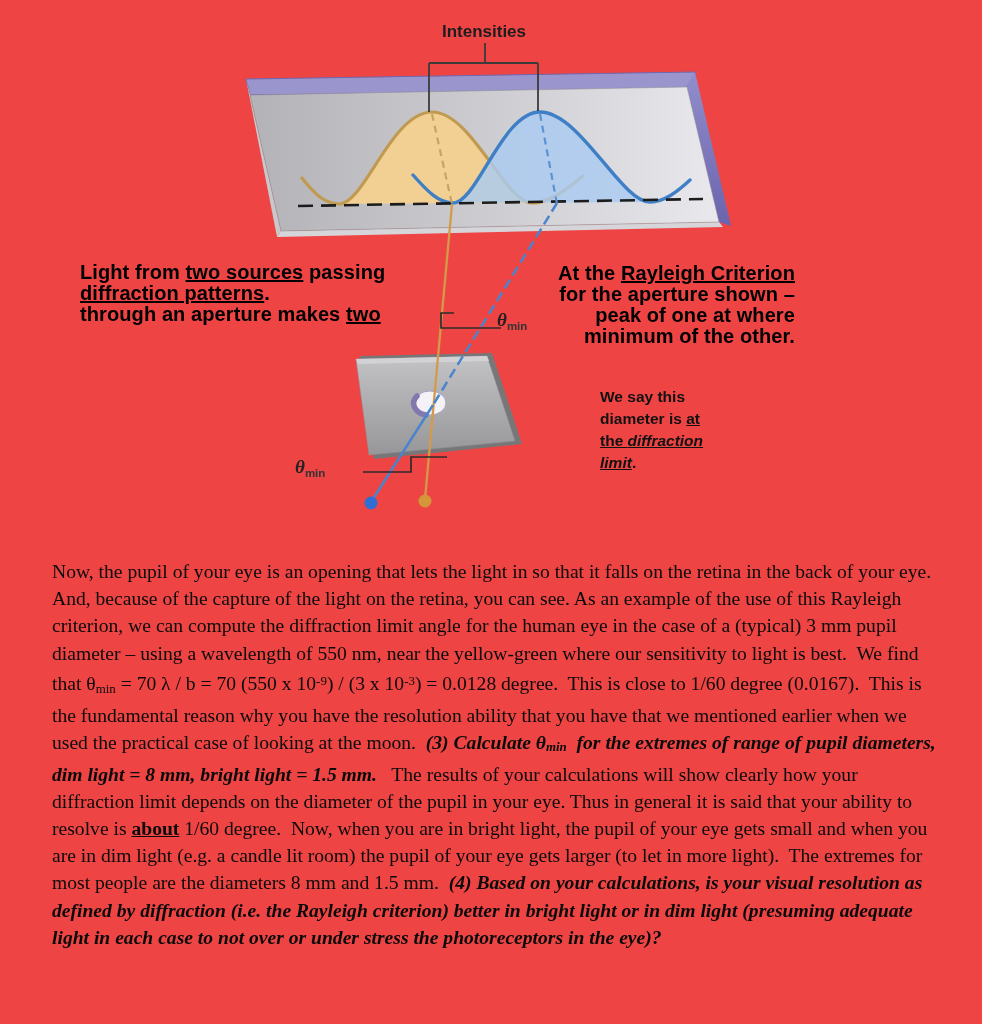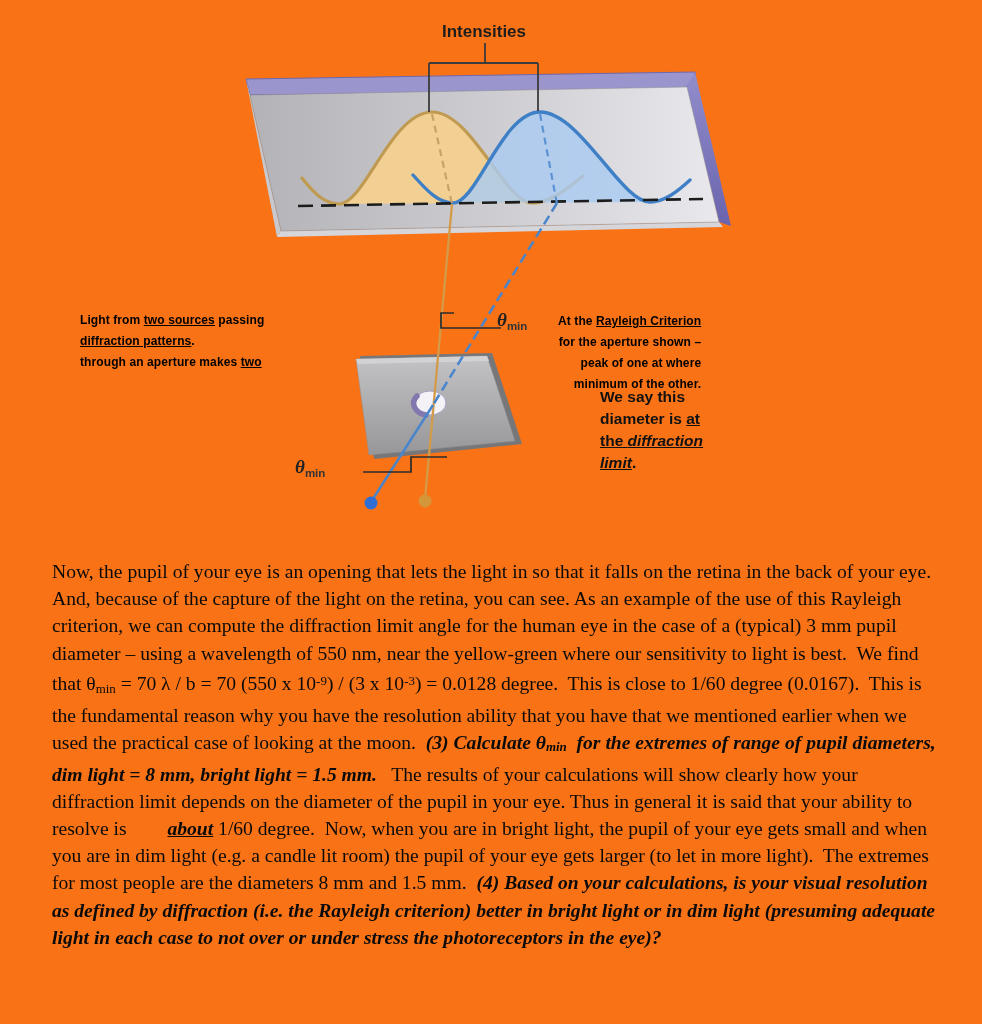--- a/index.html
+++ b/index.html
@@ -1,25 +1,25 @@
 <!DOCTYPE html>
 <html><head>
 <meta charset="utf-8">
 <style>
   html,body { margin:0; padding:0; background:#ffffff; }
   .page {
-    position:relative; width:982px; height:1024px; background:#f97316;
+    position:relative; width:982px; height:1024px; background:#ef4444;
     font-family:"Liberation Sans", sans-serif; overflow:hidden;
   }
   .diagram-svg { position:absolute; left:0; top:0; }
 
   
   .cap {
-    position:absolute; font-weight:bold; font-size:12px; line-height:21px;
-    color:#000; letter-spacing:0.1px; white-space:nowrap;margin-top:48px;
+    position:absolute; font-weight:bold; font-size:20px; line-height:21px;
+    color:#000; letter-spacing:0.1px; white-space:nowrap;
   }
   .cap-left  { left:80px;  top:262px; }
   .cap-right { left:558px; top:263px;text-align:right; }
   .u  { text-decoration:underline; }
   .it { font-style:italic; }
 
   .wesay {
     position:absolute; left:600px; top:386px; font-size:15.5px;
     line-height:22px; color:#111; font-weight:bold; white-space:nowrap;
   }
@@ -36,21 +36,21 @@
   .theta-upper { left:497px; top:309px; }
   .theta-lower { left:295px; top:456px; }
 
   
   .body-text {
     position:absolute; left:52px; top:558px; width:889px; margin:0;
     font-family:"Liberation Serif", serif; font-size:19.6px;
     line-height:27.2px; color:#0a0a0a; white-space:pre-wrap;
   }
   .sg-b   { font-weight:bold;font-style:italic; }
-  .sg-biu { font-weight:bold; font-style:italic; text-decoration:underline;margin-left:36px; }
+  .sg-biu { font-weight:bold; text-decoration:underline; }
   .sg-sub { font-size:0.66em; vertical-align:-0.18em; }
   .sg-sup { font-size:0.66em; vertical-align:0.42em; }
 </style>
 </head>
 <body>
 
 <div class="page">
 
   <svg class="diagram-svg" width="982" height="545" viewBox="0 0 982 545">
     <defs>

